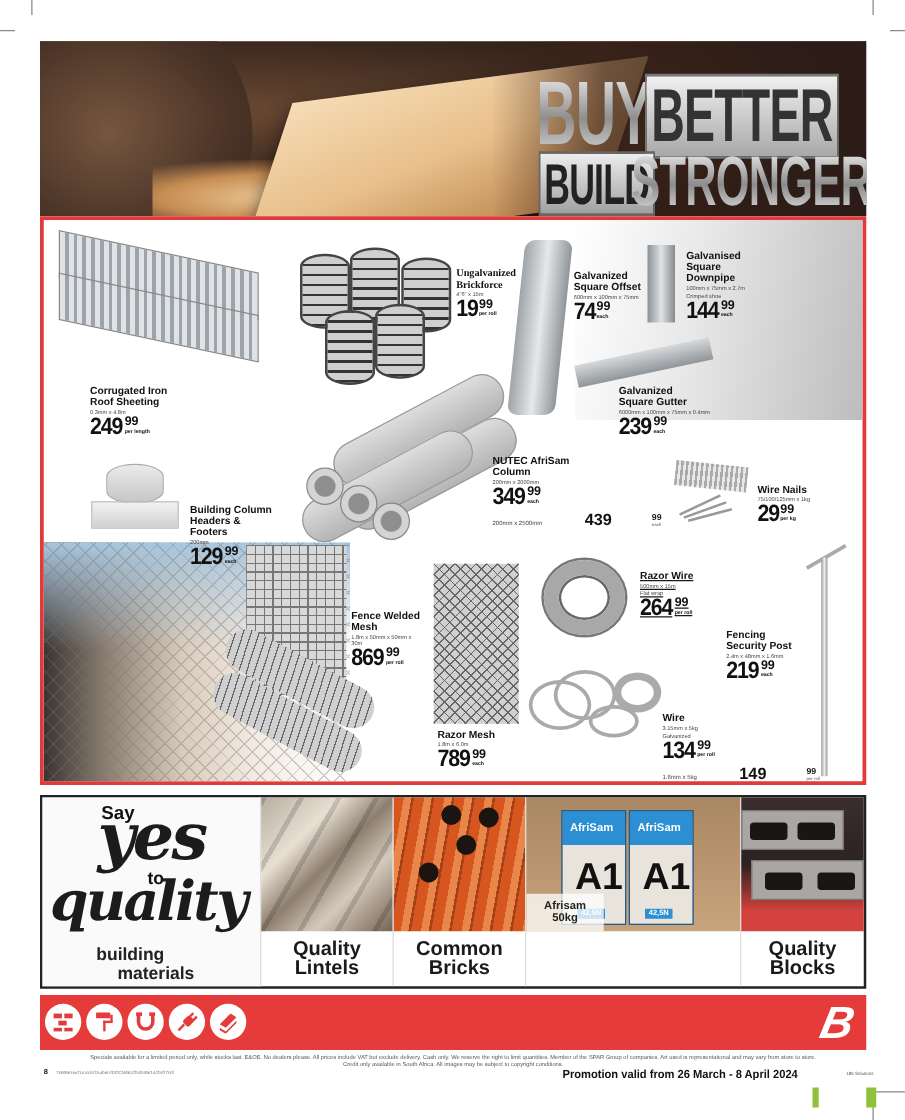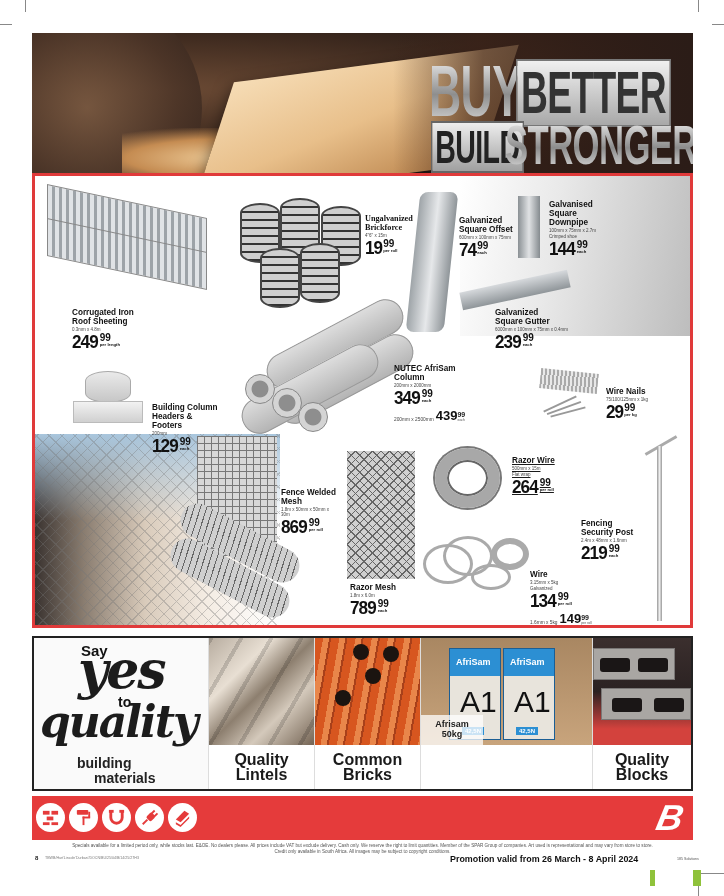--- a/index.html
+++ b/index.html
@@ -92,21 +92,21 @@
 
   .product { position: absolute; }
   .p-name { font-weight: 700; font-size: 8.2px; line-height: 9px; color: #111; }
   .p-spec { font-size: 4.5px; line-height: 5px; color: #444; margin-top: 1px; }
   .price { display: flex; align-items: flex-start; margin-top: 1px; }
   .price .r { font-family: "Liberation Sans", sans-serif; font-weight: 700; font-size: 19px; line-height: 18px;
     letter-spacing: -1px; transform: scaleX(.9); transform-origin: left; color: #111; }
   .price .cents { display: flex; flex-direction: column; margin-left: -1px; }
   .price .c { font-weight: 700; font-size: 10px; line-height: 10px; color: #111; }
   .price .u { font-weight: 700; font-size: 4.2px; line-height: 4px; color: #111; }
-  .alt { display: flex; align-items: flex-end; margin-top: 3px; }
+  .alt { display: flex; align-items: flex-end; margin-top: 3px; gap: 32px; }
   .alt .spec { font-size: 4.8px; color: #444; margin-right: 2px; }
   .alt .r { font-weight: 700; font-size: 13px; line-height: 12px; color: #111; }
   .alt .c { font-weight: 700; font-size: 7px; line-height: 7px; }
   .alt .u { font-size: 3.5px; color: #555; }
 
   
   .quality { position: absolute; left: 32px; top: 636px; width: 661px; height: 155px;
     border: 2px solid #222; background: #fff; display: flex; }
   .q-intro { position: relative; width: 175px; height: 100%; background: #fafafa; border-right: 1px solid #ddd; }
   .q-say { position: absolute; left: 47px; top: 4px; font-weight: 700; font-size: 15px; color: #111; }
@@ -123,21 +123,21 @@
   .q-label { flex: 1; display: flex; flex-direction: column; align-items: center; justify-content: center;
     font-weight: 700; font-size: 16px; line-height: 15px; color: #1a1a1a; text-align: center; }
   .ph-lintels { background: linear-gradient(135deg, #b8ada0 0%, #e8dfd3 30%, #8d7f6f 50%, #d4c9bb 70%, #746454 100%); }
   .ph-lintels::after { content: ""; position: absolute; inset: 0;
     background: repeating-linear-gradient(120deg, rgba(0,0,0,.15) 0 4px, transparent 4px 26px); }
   .ph-bricks { background: repeating-linear-gradient(100deg, #d7561f 0 8px, #e9864a 8px 14px, #a8401a 14px 16px); }
   .hole { position: absolute; width: 16px; height: 16px; border-radius: 50%; background: #1b1410; }
   .ph-cement { background: linear-gradient(180deg, #a98762, #c8a47c); }
   .bag { position: absolute; top: 10px; width: 52px; height: 92px; background: linear-gradient(180deg, #2c8fd3 0 30%, #e8e4dc 30%); border: 1px solid #1b5e94; }
   .bag .brand { position: absolute; top: 8px; left: 6px; color: #fff; font-weight: 700; font-size: 9px; }
-  .bag .a1 { position: absolute; top: 36px; left: 10px; font-weight: 400; font-size: 30px; color: #111; }
+  .bag .a1 { position: absolute; top: 36px; left: 10px; font-weight: 700; font-size: 30px; color: #111; }
   .bag .grade { position: absolute; bottom: 4px; left: 12px; background: #2c8fd3; color: #fff; font-weight: 700; font-size: 6px; padding: 1px 3px; }
   .cement-tag { position: absolute; left: 0; bottom: 0; width: 62px; height: 30px; background: rgba(255,255,255,.75);
     font-weight: 700; font-size: 9px; line-height: 10px; padding: 4px 6px; color: #222; text-align: center; }
   .ph-blocks { background: linear-gradient(180deg, #3b2f2e 0%, #2b2222 50%, #d3423d 85%); }
   .block { position: absolute; height: 32px; background: #a9a6a3; border: 1px solid #7a7776; }
   .block .slot { position: absolute; top: 9px; width: 30px; height: 14px; background: #1a1616; border-radius: 3px; }
 
   
   .redbar { position: absolute; left: 32px; top: 796px; width: 661px; height: 44px; background: #e53b3b; }
   .cat-icon { position: absolute; top: 7px; width: 29px; height: 29px; border-radius: 50%; background: #fff;
@@ -351,21 +351,21 @@
     <div class="p-spec">Flat wrap</div>
     <div class="price">
       <span class="r">264</span>
       <span class="cents">
           <span class="c">99</span>
           <span class="u">per roll</span>
         </span>
     </div>
   </div>
 
-  <div class="product" style="left:546px;top:343px;">
+  <div class="product" style="left:546px;top:327px;">
     <div class="p-name" style="width:60px;">Fencing Security Post</div>
     <div class="p-spec">2.4m x 48mm x 1.6mm</div>
     <div class="price">
       <span class="r">219</span>
       <span class="cents">
           <span class="c">99</span>
           <span class="u">each</span>
         </span>
     </div>
   </div>

